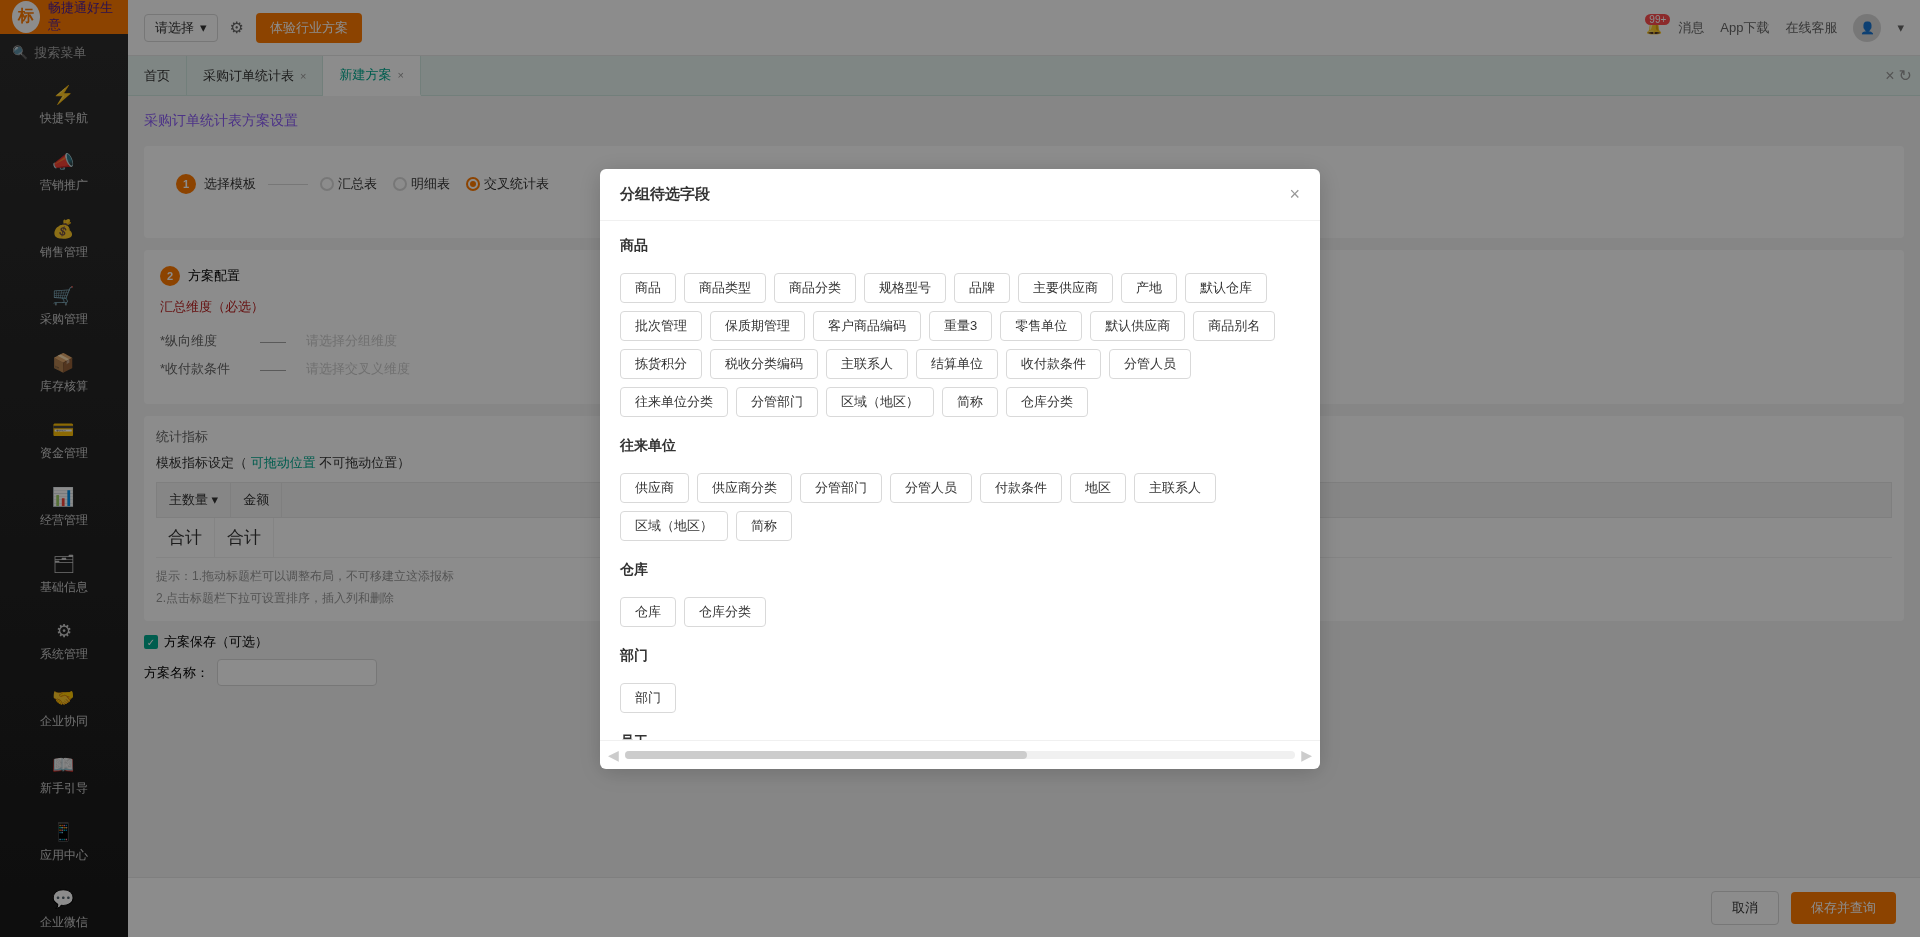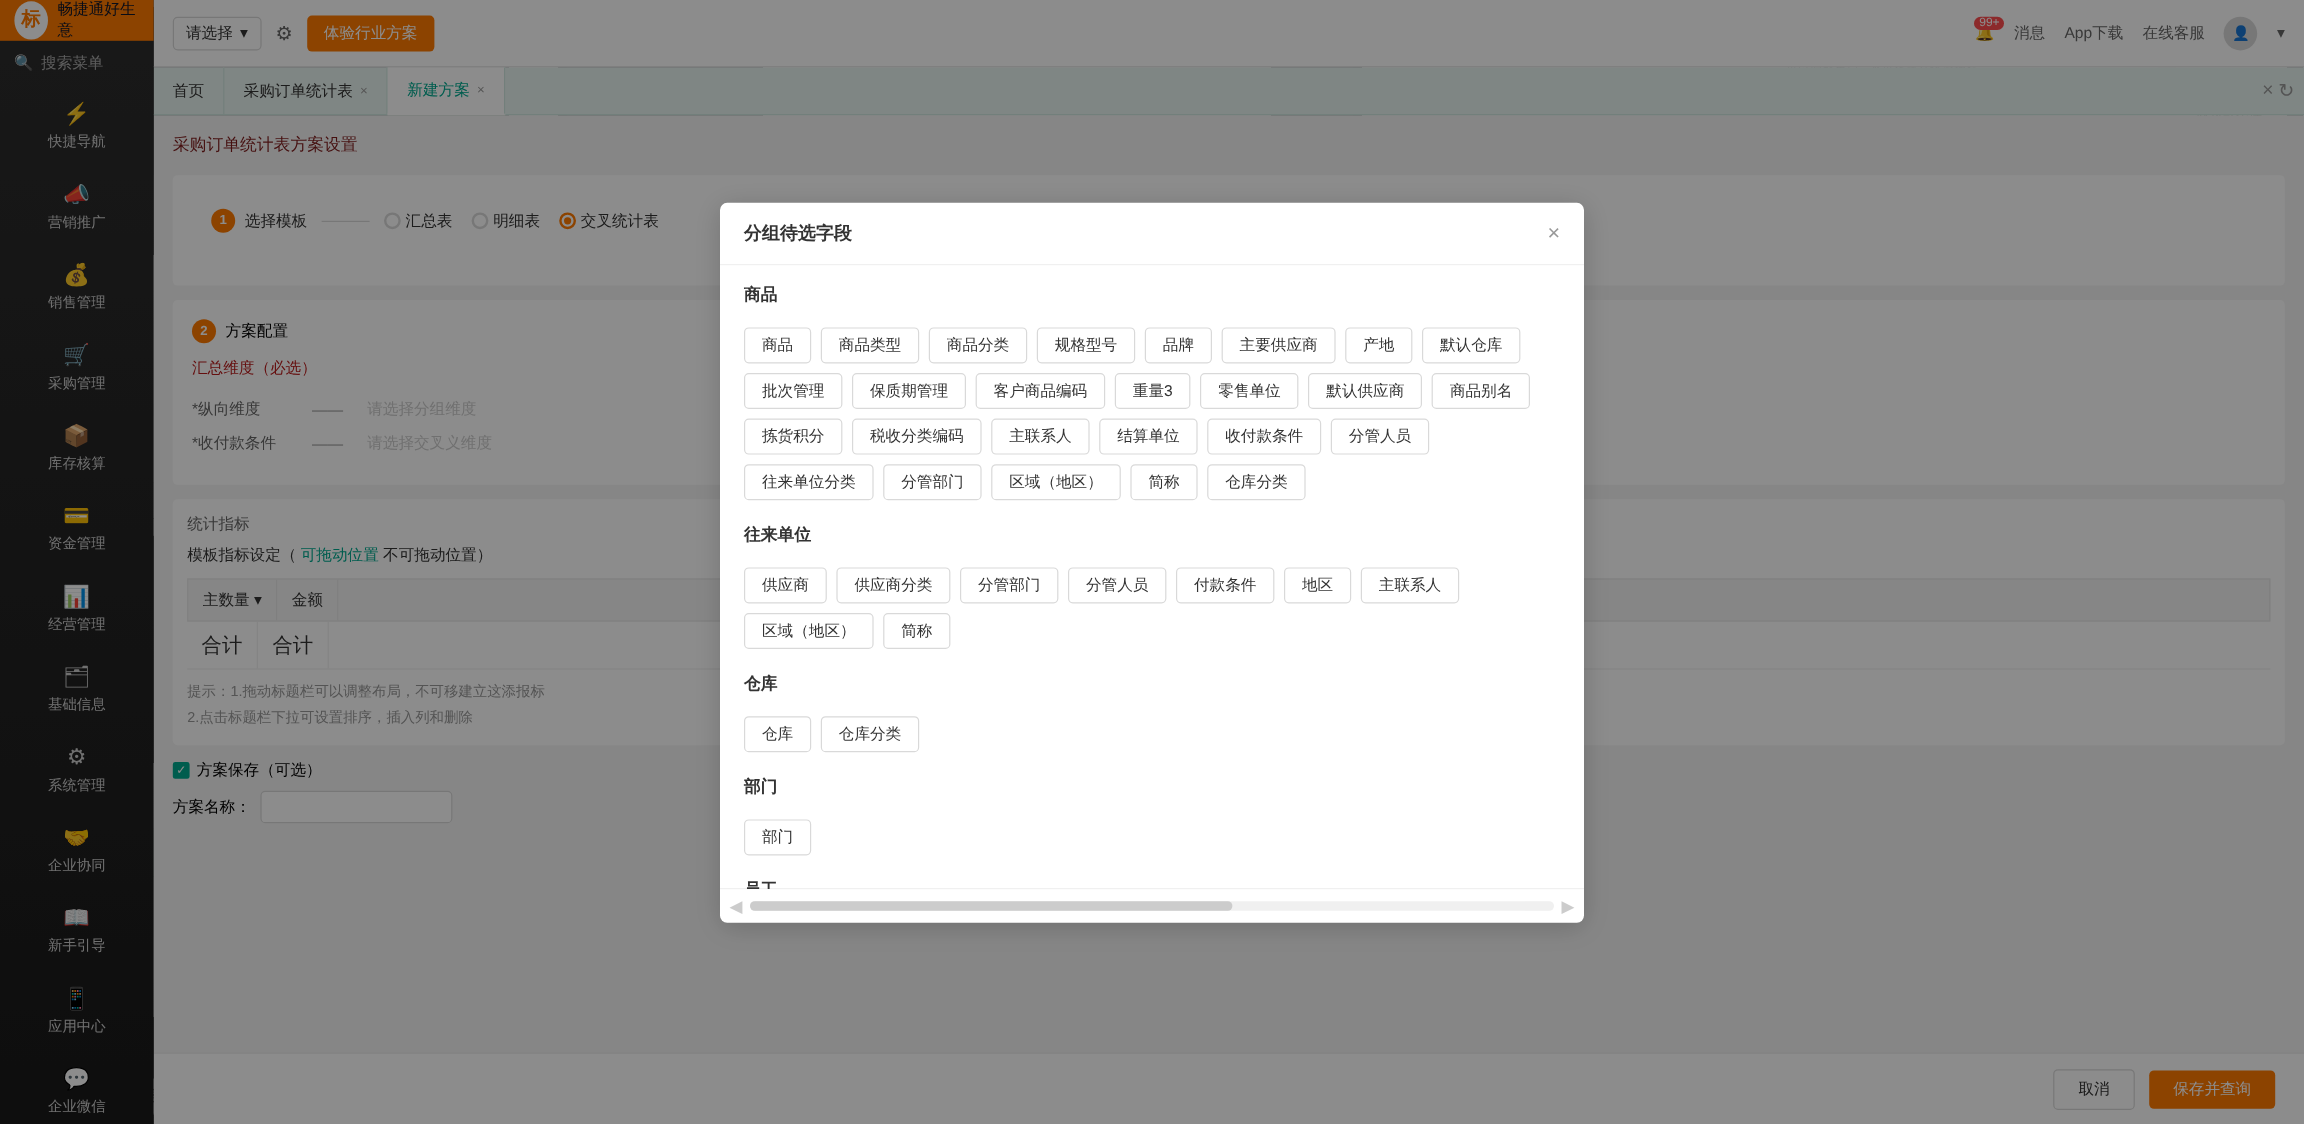--- a/index.html
+++ b/index.html
@@ -9,21 +9,21 @@
     .sidebar {
       position: fixed; left: 0; top: 0; width: 128px; height: 100%;
       background: linear-gradient(180deg, #2d2d2d 0%, #1a1a1a 100%);
       display: flex; flex-direction: column; z-index: 10;
     }
     .sidebar-logo {
       height: 56px; display: flex; align-items: center; padding: 0 12px;
       background: #ff7a00; gap: 8px;
     }
     .sidebar-logo-icon { width: 32px; height: 32px; background: #fff; border-radius: 50%; display: flex; align-items: center; justify-content: center; font-size: 16px; color: #ff7a00; font-weight: bold; }
-    .sidebar-logo-text { color: #0f172a; font-size: 13px; line-height: 1.3; }
+    .sidebar-logo-text { color: #4c1d95; font-size: 13px; line-height: 1.3; }
     .sidebar-search {
       padding: 10px 12px; display: flex; align-items: center; gap: 6px;
       color: #aaa; font-size: 13px; cursor: pointer;
     }
     .sidebar-item {
       display: flex; flex-direction: column; align-items: center; justify-content: center;
       padding: 12px 4px; cursor: pointer; color: #ccc; gap: 4px; font-size: 12px;
     }
     .sidebar-item-icon { font-size: 18px; }
 
@@ -60,21 +60,21 @@
     }
     .tab.active { background: #fff; color: #00a98f; border-bottom: 2px solid #fff; }
     .tab-close { font-size: 11px; color: #999; cursor: pointer; }
 
     
     .main {
       position: fixed; left: 128px; right: 0; top: 96px; bottom: 0;
       background: #f5f5f5; overflow: auto;
     }
     .main-inner { padding: 16px; }
-    .page-title { font-size: 14px; color: #7f1d1d; margin-bottom: 16px; font-weight: normal; }
+    .page-title { font-size: 14px; color: #8b5cf6; margin-bottom: 16px; font-weight: normal; }
 
     
     .steps { display: flex; align-items: center; gap: 0; margin-bottom: 16px; background: #fff; padding: 12px 16px; border-radius: 4px; }
     .step { display: flex; align-items: center; gap: 8px; font-size: 13px; }
     .step-num { width: 20px; height: 20px; border-radius: 50%; background: #ff7a00; color: #fff; display: flex; align-items: center; justify-content: center; font-size: 11px; font-weight: bold; }
     .step-label { color: #333; }
     .step-divider { width: 40px; height: 1px; background: #d9d9d9; margin: 0 12px; }
 
     
     .config-section { background: #fff; border-radius: 4px; padding: 16px; margin-bottom: 12px; }

